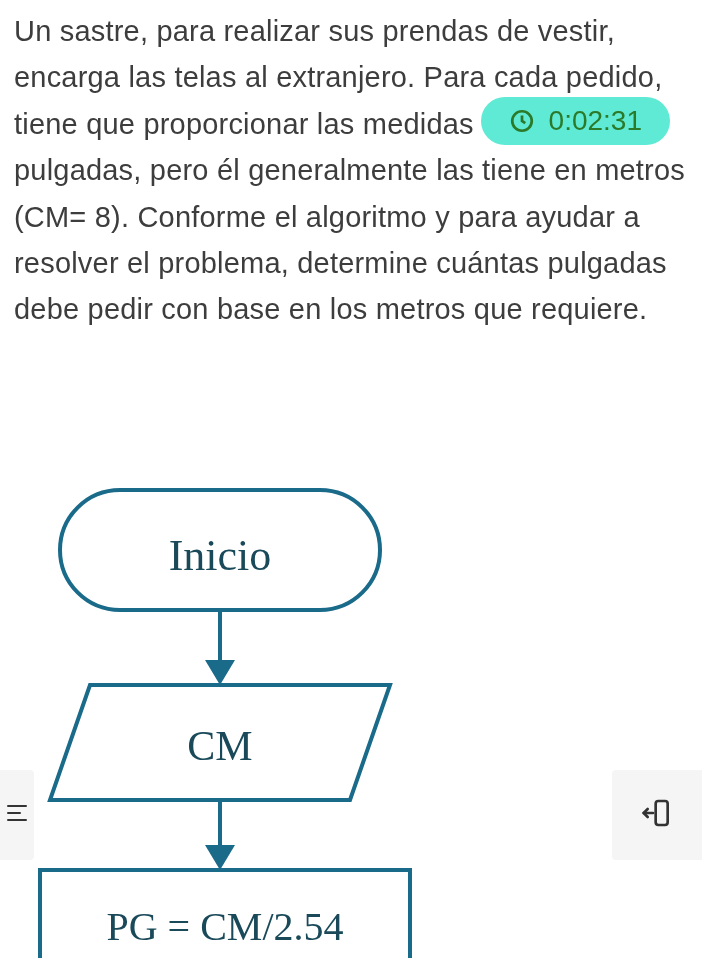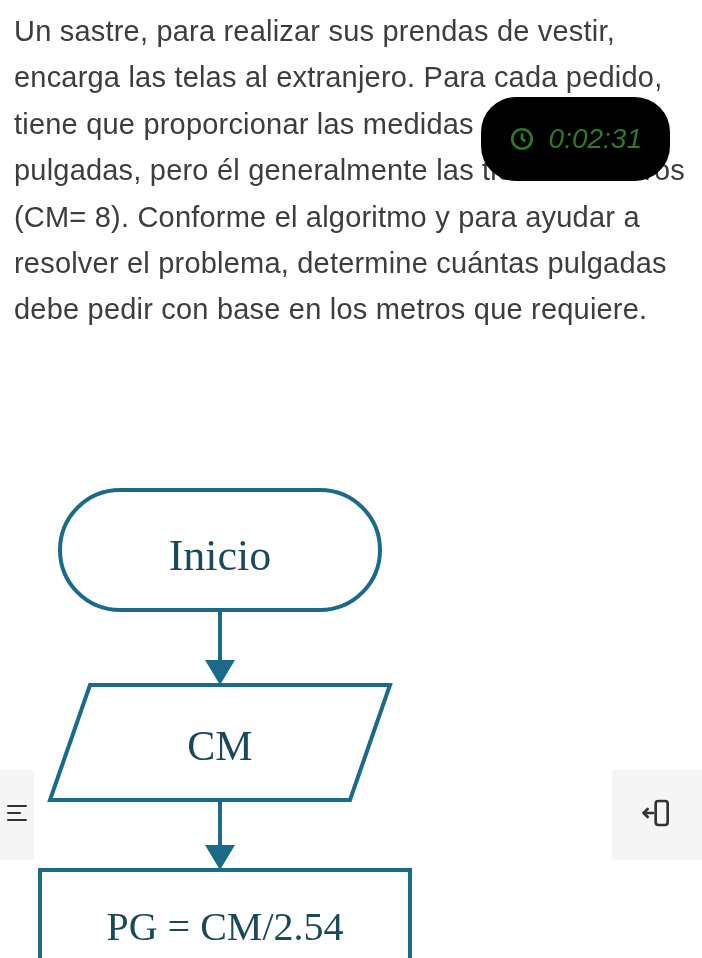--- a/index.html
+++ b/index.html
@@ -20,27 +20,26 @@
       font-size: 29px;
       line-height: 1.6;
       color: #3d3d3d;
       font-weight: 400;
       letter-spacing: 0.2px;
     }
     .timer-badge {
       position: absolute;
       top: 97px;
       right: 32px;
-      background: #000000;
+      background: #5eead4;
       border-radius: 35px;
-      padding: 26px 28px;
+      padding: 8px 28px;
       display: flex;
       align-items: center;
       gap: 14px;
-      font-style: italic;
     }
     .timer-icon {
       width: 26px;
       height: 26px;
       display: flex;
       align-items: center;
       justify-content: center;
     }
     .timer-text {
       font-size: 28px;

